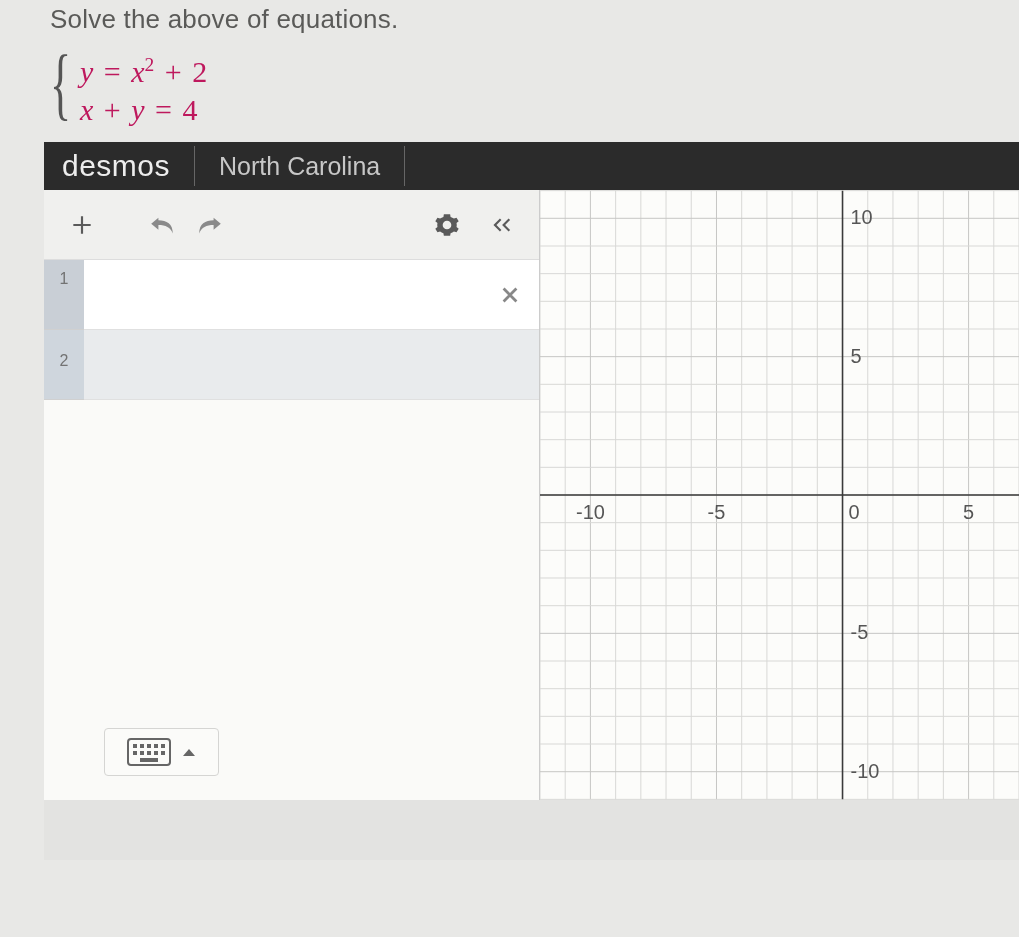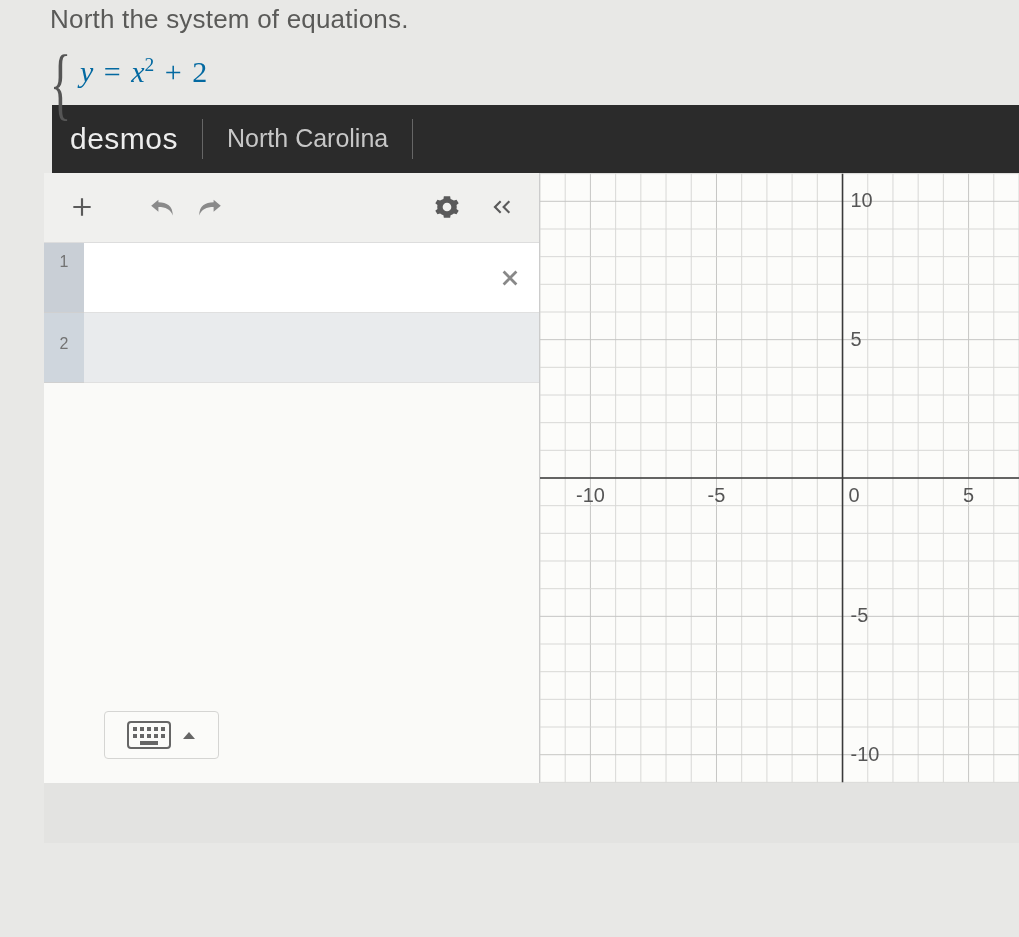--- a/index.html
+++ b/index.html
@@ -31,40 +31,39 @@
     left: 0px;
     top: -10px;
     font-size: 80px;
     color: #555;
     line-height: 1;
     transform: scaleX(0.55);
     transform-origin: left center;
   }
   .eq-line {
     font-size: 30px;
-    color: #0369a1;
+    color: #be185d;
     font-style: italic;
     line-height: 1.25;
   }
   .eq-line sup { font-size: 0.65em; font-style: normal; }
   .eq-line .op { font-style: normal; padding: 0 3px; }
   .eq-line .num { font-style: normal; }
 
   .desmos-wrap {
     margin: 0 0 0 44px;
     width: 975px;
   }
   .desmos-header {
     background: #2b2b2b;
-    height: 68px;
+    height: 48px;
     display: flex;
     align-items: center;
     padding-left: 18px;
     gap: 0;
-    margin-left: 8px;
   }
   .desmos-logo {
     color: #ededed;
     font-size: 30px;
     font-weight: 400;
     letter-spacing: 0.5px;
   }
   .desmos-sep {
     width: 1px;
     height: 40px;
@@ -194,24 +193,25 @@
     height: 60px;
     background: #e3e3e1;
     margin-left: 44px;
     width: 975px;
   }
 </style>
 </head>
 <body>
 
 <div class="question-area">
-  <div class="question-text">North the system of equations.</div>
+  <div class="question-text">Solve the above of equations.</div>
   <div class="equation-block">
     <span class="brace">{</span>
     <div class="eq-line">y <span class="op">=</span> x<sup>2</sup> <span class="op">+</span> <span class="num">2</span></div>
+    <div class="eq-line">x <span class="op">+</span> y <span class="op">=</span> <span class="num">4</span></div>
   </div>
 </div>
 
 <div class="desmos-wrap">
   <div class="desmos-header">
     <span class="desmos-logo">desmos</span>
     <span class="desmos-sep"></span>
     <span class="desmos-region">North Carolina</span>
     <span class="desmos-sep"></span>
   </div>

